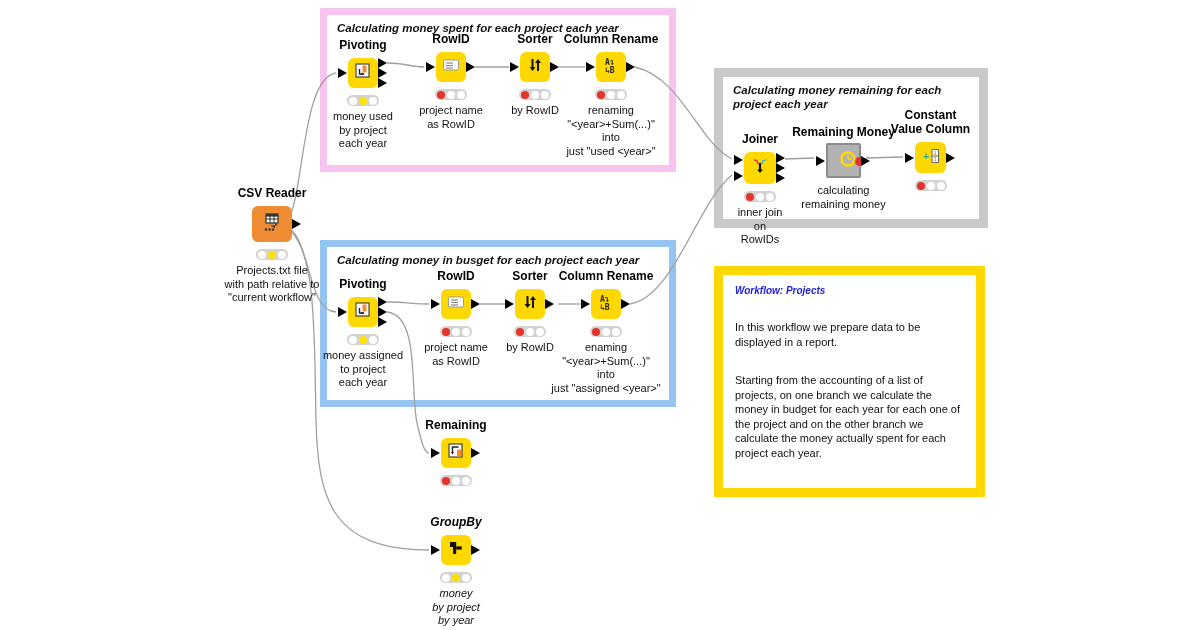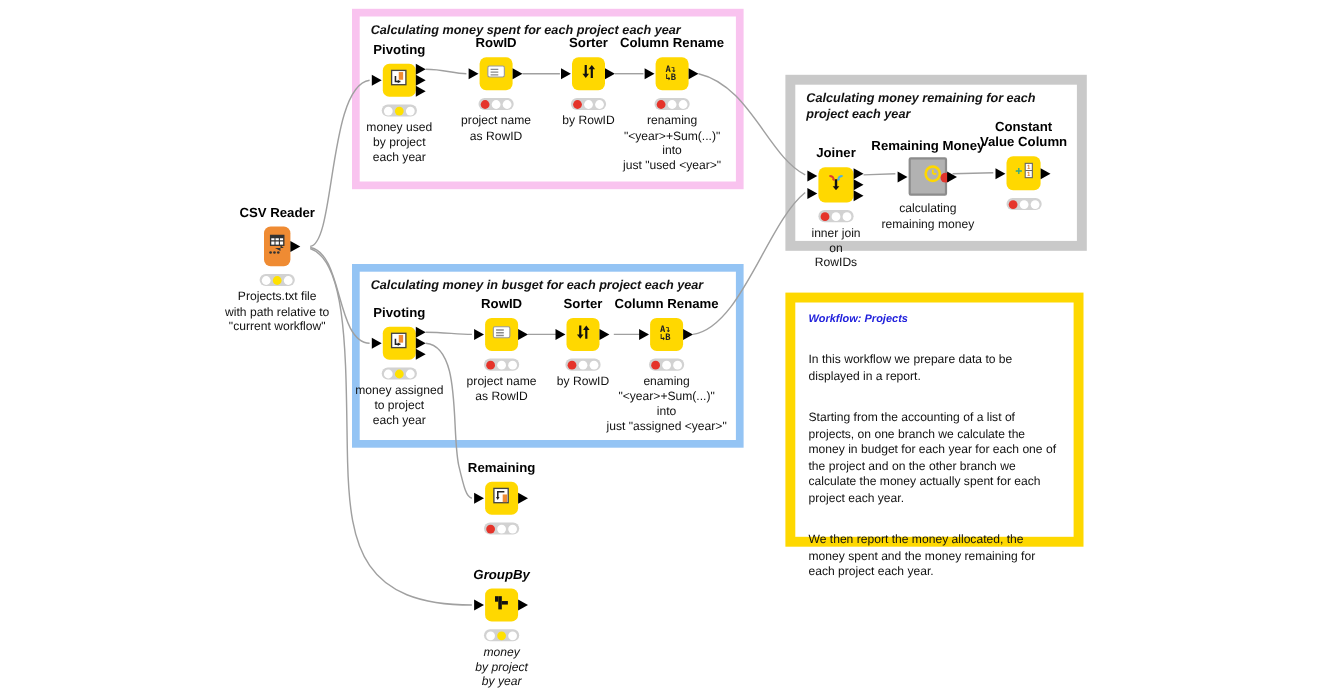--- a/index.html
+++ b/index.html
@@ -53,42 +53,41 @@
   </div>
   <div class="abox box-remaining" style="left:714px;top:68px;width:274px;height:160px;">
     <div class="atitle">Calculating money remaining for each
 project each year</div>
   </div>
   <div class="abox box-note" style="left:714px;top:266px;width:271px;height:231px;">
     <div class="note-title">Workflow: Projects</div>
     <div class="note-body">
       <p>In this workflow we prepare data to be displayed in a report.</p>
       <p>Starting from the accounting of a list of projects, on one branch we calculate the money in budget for each year for each one of the project and on the other branch we calculate the money actually spent for each project each year.</p>
-      <p>We then report the money allocated, the money spent and the money remaining for each project each year.</p>
     </div>
   </div>
 
   <svg id="wires" width="1200" height="630">
     <path d="M282,224 C305,222 298,78 336,73"></path>
     <path d="M282,225 C312,230 305,311 336,312"></path>
     <path d="M282,226 C318,238 314,340 316,420 C318,498 330,550 429,550"></path>
     <path d="M387,63 C404,63 412,67 424,67"></path>
     <path d="M475,67 L509,67"></path>
     <path d="M559,67 L585,67"></path>
     <path d="M635,67 C682,78 698,142 732,159"></path>
     <path d="M387,302 C404,302 415,304 429,304"></path>
     <path d="M387,312 C420,315 410,390 417,423 C422,444 424,452 429,453"></path>
     <path d="M480,304 L513,304"></path>
     <path d="M558,304 L589,304"></path>
     <path d="M630,304 C674,297 697,203 732,175"></path>
     <path d="M785,159 L814,158"></path>
     <path d="M866,158 L903,157"></path>
   </svg>
 
-  <div class="node orange" style="left:240px;top:206px;width:24px;height:36px;">
+  <div class="node orange" style="left:252px;top:206px;width:40px;height:36px;">
     <div class="ntitle">CSV Reader</div>
     <span class="icon">
       <svg width="24" height="24" viewBox="0 0 24 24">
         <rect x="6" y="4" width="12" height="9" fill="#fff" stroke="#333" stroke-width="1.2"></rect>
         <rect x="6" y="4" width="12" height="2.6" fill="#333"></rect>
         <line x1="10" y1="4" x2="10" y2="13" stroke="#333"></line>
         <line x1="14" y1="4" x2="14" y2="13" stroke="#333"></line>
         <line x1="6" y1="9" x2="18" y2="9" stroke="#333"></line>
         <path d="M10,15.5 h8 l-3,-2.6 v5.2 z" fill="#333"></path>
         <circle cx="6" cy="19.5" r="1.2" fill="#333"></circle>

